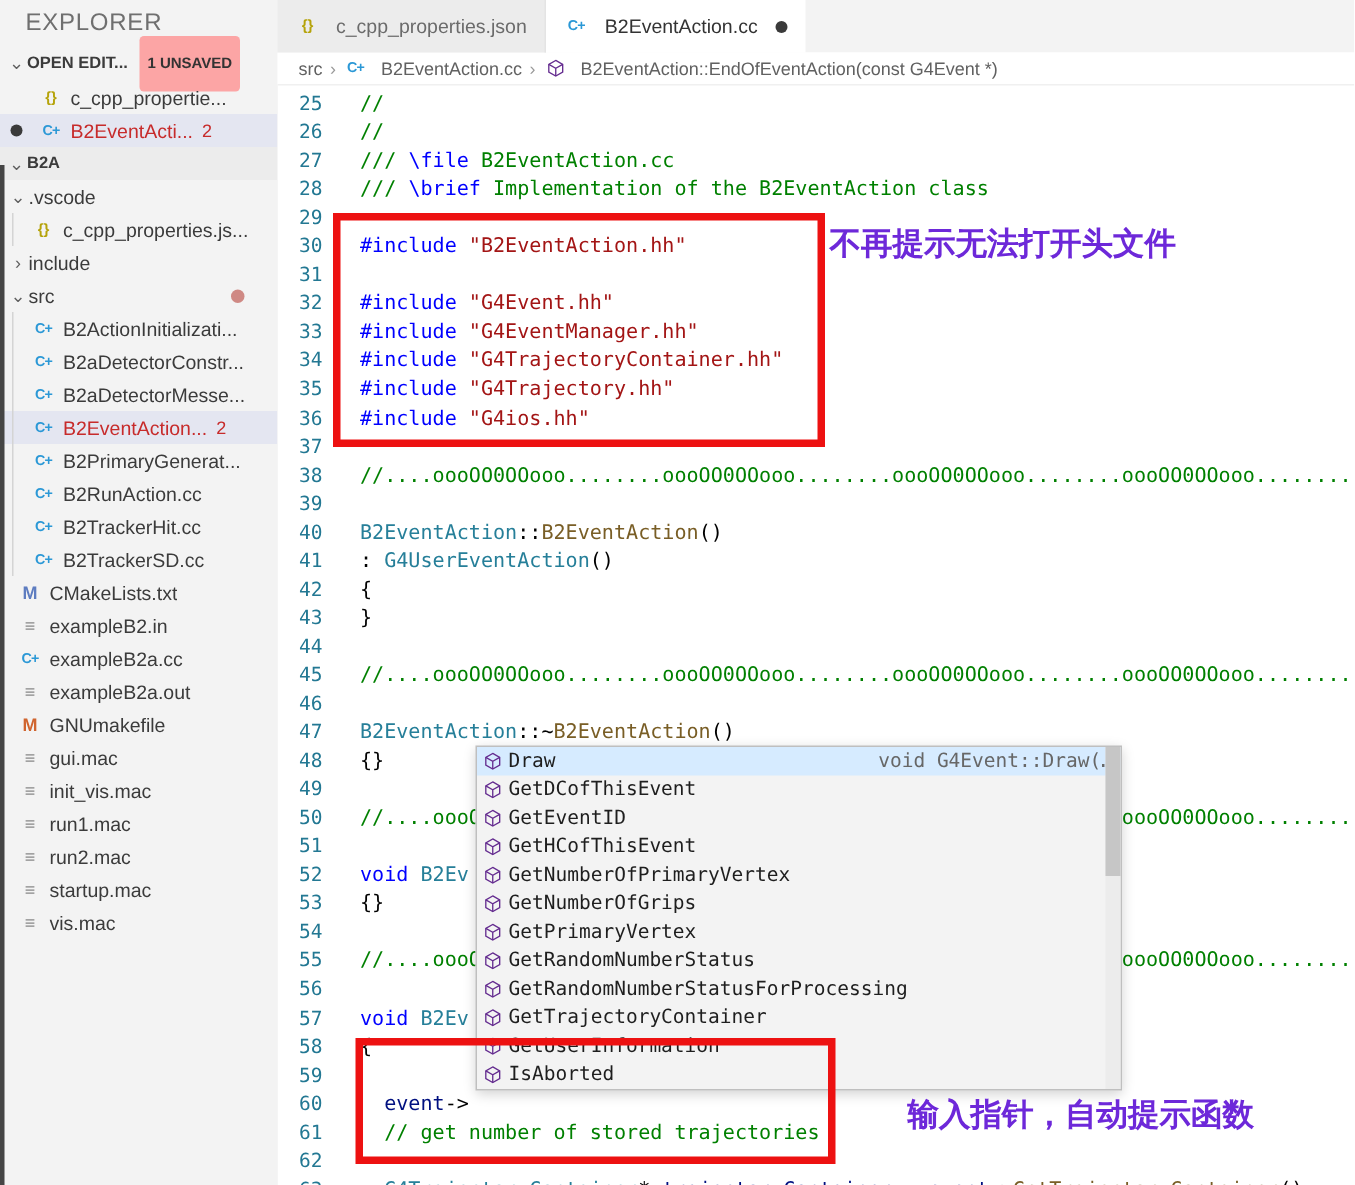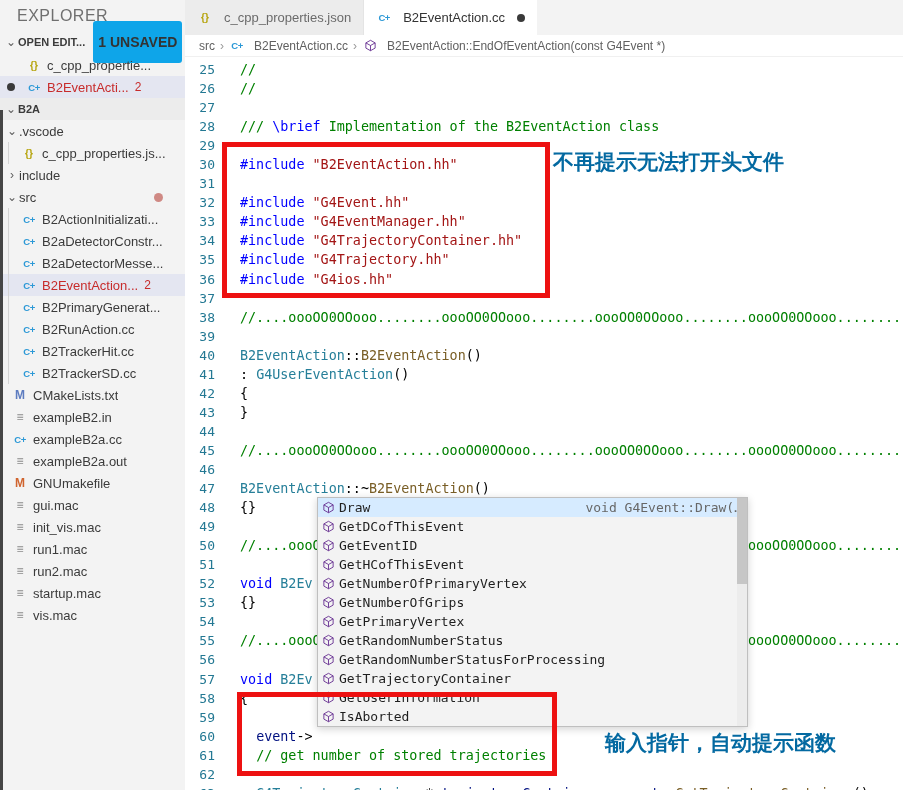--- a/index.html
+++ b/index.html
@@ -6,21 +6,21 @@
   .app{position:relative;width:903px;height:790px;overflow:hidden;background:#fff;
        font-family:"Liberation Sans","DejaVu Sans",sans-serif;color:#3b3b3b;}
 
   
   .sidebar{position:absolute;left:0;top:0;width:185px;height:790px;background:#f3f3f3;
            border-right:1px solid #e2e2e2;overflow:hidden;}
   .crop-strip{position:absolute;left:0;top:110px;width:3px;height:680px;background:#454545;z-index:3;}
   .sb-title{height:30px;line-height:32px;padding-left:17px;font-size:16px;letter-spacing:.5px;color:#6f6f6f;}
   .sec-head{display:flex;align-items:center;height:24px;font-size:11px;font-weight:700;color:#3b3b3b;padding-left:4px;}
   .chev{width:14px;flex:0 0 14px;text-align:center;color:#5f5f5f;font-size:12px;font-weight:400;}
-  .badge{margin-left:8px;background:#0ea5e9;color:#333;font-size:14px;font-weight:600;padding:13px 5px;border-radius:3px;}
+  .badge{margin-left:8px;background:#fca5a5;color:#333;font-size:10px;font-weight:600;padding:13px 5px;border-radius:3px;}
   .oe-row{position:relative;display:flex;align-items:center;height:22px;font-size:13px;padding-left:26px;}
   .oe-row.selected{background:#e4e6f1;}
   .oe-dirty{position:absolute;left:7px;top:7px;width:8px;height:8px;background:#3a3a3a;border-radius:50%;}
   .b2a-head{height:22px;background:#ececec;display:flex;align-items:center;font-weight:700;font-size:11px;color:#3b3b3b;padding-left:4px;}
   .tree{position:relative;}
   .tree-row{display:flex;align-items:center;height:22px;font-size:13px;color:#3b3b3b;}
   .tree-row.selected{background:#e4e6f1;}
   .pl-folder{padding-left:5px;}
   .pl-file1{padding-left:12px;}
   .pl-file2{padding-left:21px;}
@@ -64,21 +64,21 @@
   .popup-row.selected{background:#d6ebff;text-align:right;}
   .popup-icon{width:17px;flex:0 0 17px;display:inline-flex;align-items:center;}
   .popup-detail{margin-left:auto;color:#676767;white-space:pre;overflow:hidden;}
   .popup-sb{position:absolute;right:0;top:0;width:10px;height:100%;background:#ececec;}
   .popup-sb-thumb{position:absolute;right:0;top:0;width:10px;height:86px;background:#c6c6c6;}
 
   
   .ann-box{position:absolute;border:5px solid #ed1111;z-index:10;box-sizing:border-box;pointer-events:none;}
   .box1{left:37px;top:142px;width:328px;height:156px;}
   .box2{left:52px;top:692px;width:320px;height:84px;}
-  .ann-text{position:absolute;color:#0369a1;font-weight:700;font-size:21px;z-index:10;white-space:nowrap;
+  .ann-text{position:absolute;color:#6d28d9;font-weight:700;font-size:21px;z-index:10;white-space:nowrap;
             font-family:"Liberation Sans","DejaVu Sans",sans-serif;}
   .note1{left:368px;top:148px;}
   .note2{left:420px;top:729px;}
 </style>
 </head>
 <body>
 
 <div class="app">
 
   <aside class="sidebar">
@@ -240,21 +240,21 @@
             </svg>
           </span>
         <span>B2EventAction::EndOfEventAction(const G4Event *)</span>
       </span>
     </div>
 
     <div class="codearea">
 
     <div class="cl"><span class="ln">25</span><span class="ct"><span class="tok-cm">//</span></span></div>
         <div class="cl"><span class="ln">26</span><span class="ct"><span class="tok-cm">//</span></span></div>
-        <div class="cl"><span class="ln">27</span></div>
+        <div class="cl"><span class="ln">27</span><span class="ct"><span class="tok-cm">/// </span><span class="tok-doc">\file</span><span class="tok-cm"> B2EventAction.cc</span></span></div>
         <div class="cl"><span class="ln">28</span><span class="ct"><span class="tok-cm">/// </span><span class="tok-doc">\brief</span><span class="tok-cm"> Implementation of the B2EventAction class</span></span></div>
         <div class="cl"><span class="ln">29</span><span class="ct"></span></div>
         <div class="cl"><span class="ln">30</span><span class="ct"><span class="tok-pre">#include </span><span class="tok-str">"B2EventAction.hh"</span></span></div>
         <div class="cl"><span class="ln">31</span><span class="ct"></span></div>
         <div class="cl"><span class="ln">32</span><span class="ct"><span class="tok-pre">#include </span><span class="tok-str">"G4Event.hh"</span></span></div>
         <div class="cl"><span class="ln">33</span><span class="ct"><span class="tok-pre">#include </span><span class="tok-str">"G4EventManager.hh"</span></span></div>
         <div class="cl"><span class="ln">34</span><span class="ct"><span class="tok-pre">#include </span><span class="tok-str">"G4TrajectoryContainer.hh"</span></span></div>
         <div class="cl"><span class="ln">35</span><span class="ct"><span class="tok-pre">#include </span><span class="tok-str">"G4Trajectory.hh"</span></span></div>
         <div class="cl"><span class="ln">36</span><span class="ct"><span class="tok-pre">#include </span><span class="tok-str">"G4ios.hh"</span></span></div>
         <div class="cl"><span class="ln">37</span><span class="ct"></span></div>

